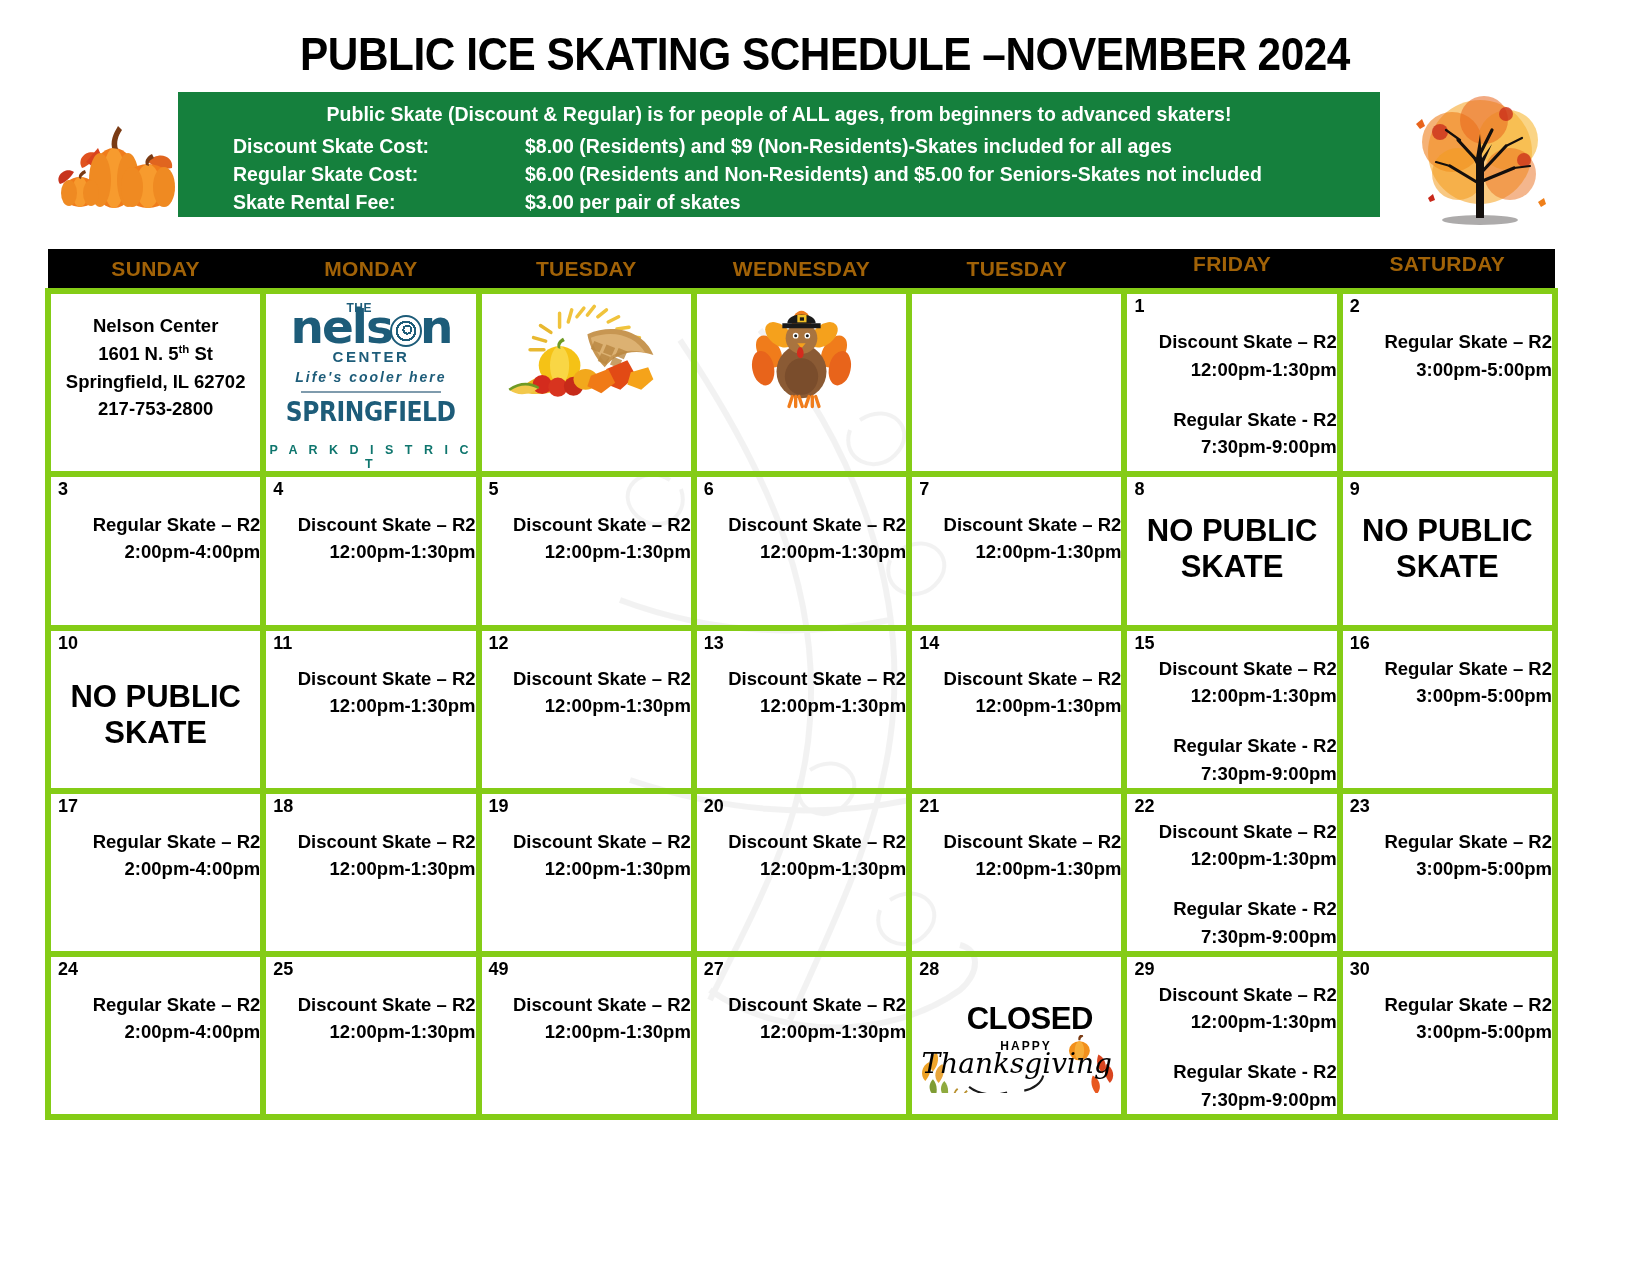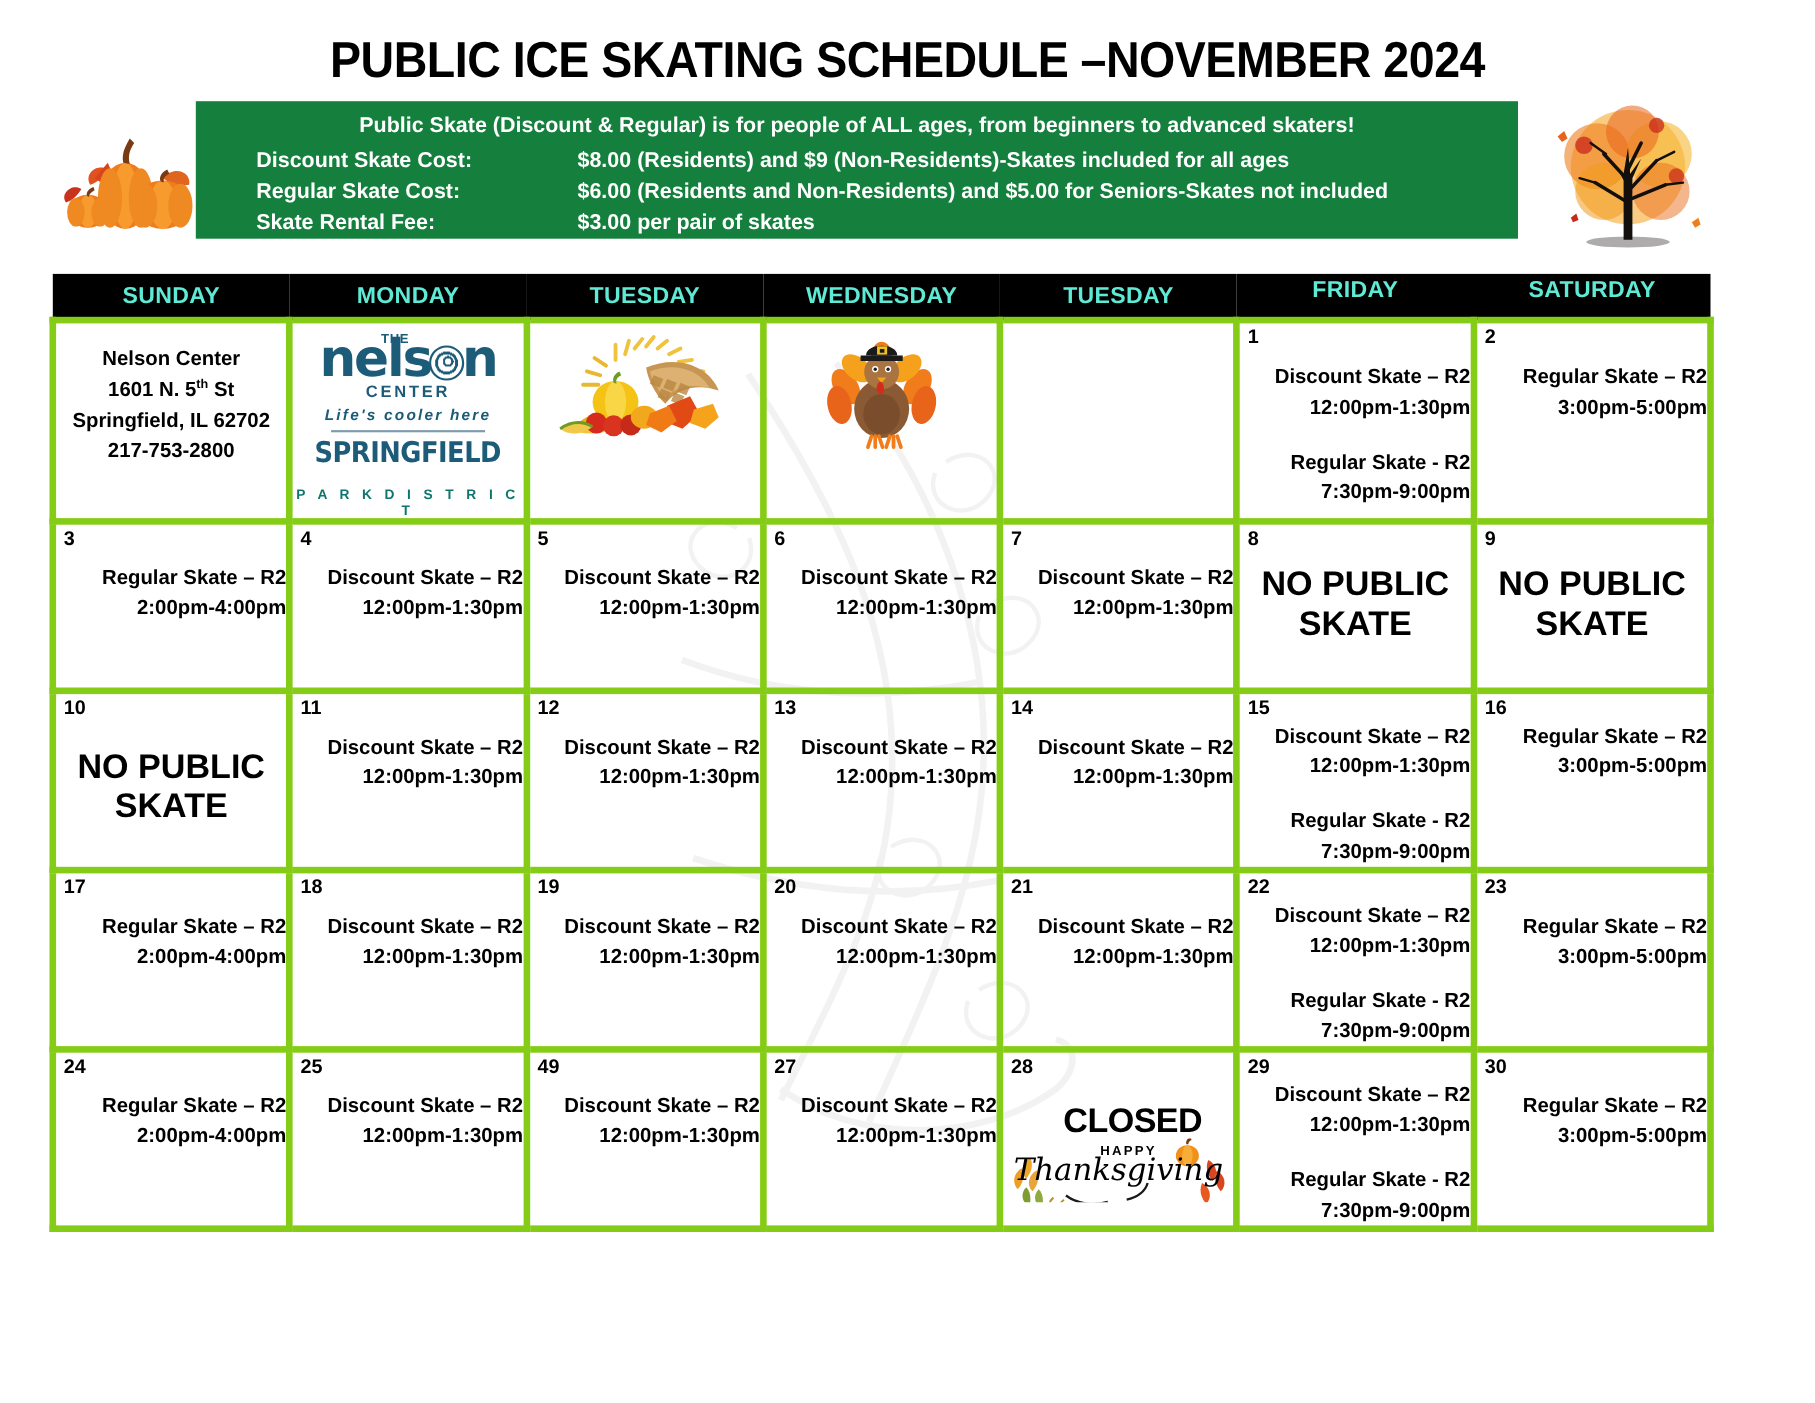--- a/index.html
+++ b/index.html
@@ -90,21 +90,21 @@
     border-collapse: collapse;
     table-layout: fixed;
   }
   .calendar td, .calendar th {
     border: 6px solid #84cc16;
     padding: 0;
     vertical-align: top;
   }
   .dow-row th {
     background: #000000;
-    color: #5eead4;
+    color: #a16207;
     border: none;
     height: 36px;
     font-size: 21px;
     font-weight: bold;
     text-align: center;
     vertical-align: middle;
     letter-spacing: 0.3px;
   }
   .dow-row th.raised {
     vertical-align: top;

